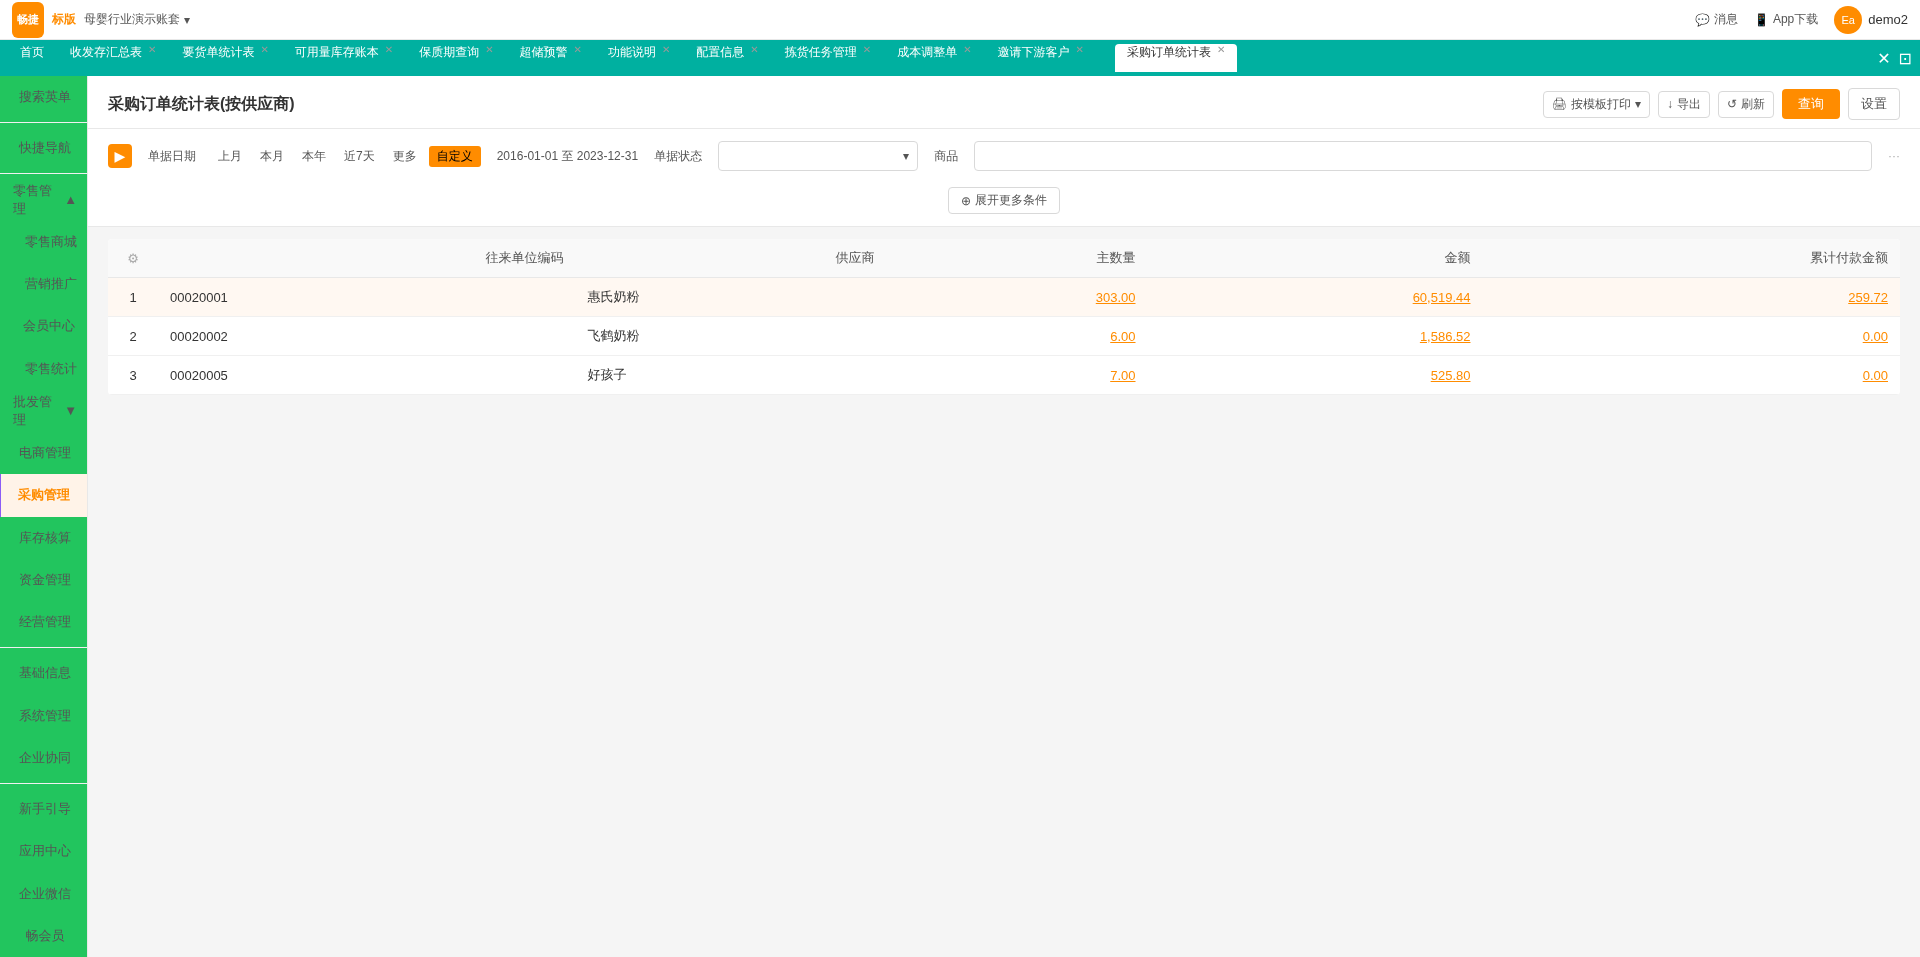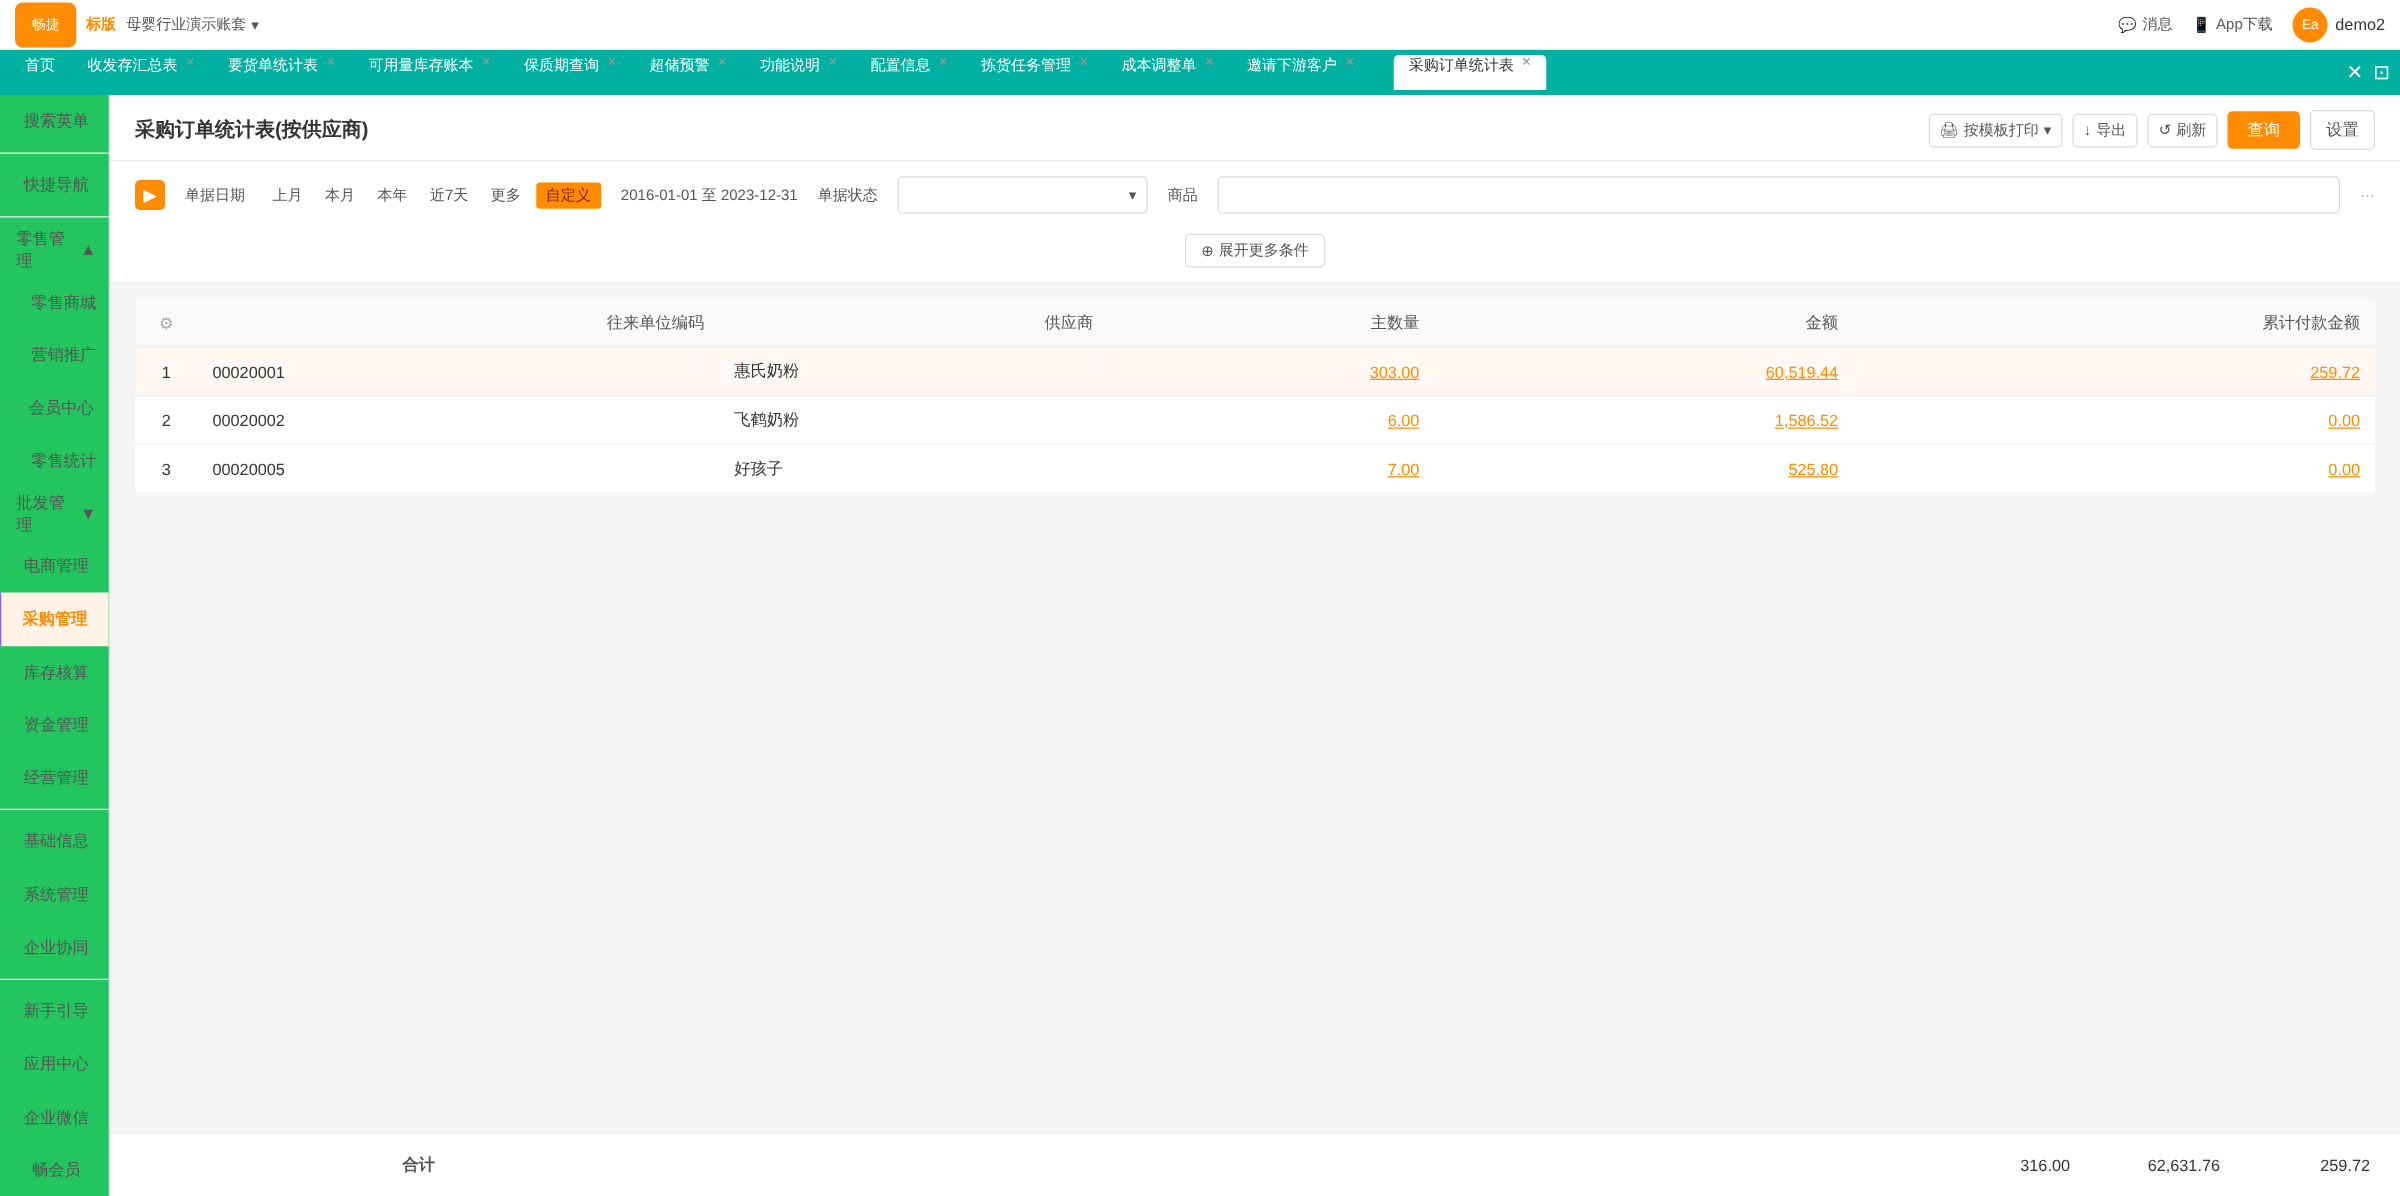--- a/index.html
+++ b/index.html
@@ -1,21 +1,21 @@
 <!DOCTYPE html>
 <html><head>
   <meta charset="utf-8">
   <style>
     * { box-sizing: border-box; margin: 0; padding: 0; }
     body { font-family: "Microsoft YaHei", "PingFang SC", sans-serif; font-size: 13px; background: #f5f5f5; display: flex; flex-direction: column; height: 957px; overflow: hidden; }
 
     
     #top-bar { height: 40px; background: #fff; display: flex; align-items: center; justify-content: space-between; padding: 0 12px; border-bottom: 1px solid #e8e8e8; }
     #top-bar-left { display: flex; align-items: center; gap: 8px; }
-    #logo { width: 49px; height: 36px; background: #ff8c00; border-radius: 6px; display: flex; align-items: center; justify-content: center; color: #fff; font-size: 11px; font-weight: normal; }
+    #logo { width: 32px; height: 36px; background: #ff8c00; border-radius: 6px; display: flex; align-items: center; justify-content: center; color: #fff; font-size: 11px; font-weight: bold; }
     #app-name { font-size: 12px; color: #ff8c00; font-weight: bold; }
     #workspace-selector { display: flex; align-items: center; gap: 4px; font-size: 12px; color: #555; cursor: pointer; }
     #top-bar-right { display: flex; align-items: center; gap: 16px; }
     .top-bar-action { display: flex; align-items: center; gap: 4px; font-size: 12px; color: #555; cursor: pointer; }
     #avatar { width: 28px; height: 28px; border-radius: 50%; background: #ff8c00; display: flex; align-items: center; justify-content: center; color: #fff; font-size: 12px; }
 
     
     #nav-tabs { height: 36px; background: #00b0a0; display: flex; align-items: center; padding: 0 8px; gap: 2px; overflow: hidden; }
     .nav-tab { height: 28px; padding: 0 12px; border-radius: 4px 4px 0 0; display: flex; align-items: flex-start; gap: 6px; font-size: 12px; color: #fff; cursor: pointer; white-space: nowrap; background: transparent; }
     .nav-tab.active { background: #fff; color: #333; border-radius: 4px 4px 0 0; margin-left: 17px; }
@@ -45,21 +45,21 @@
     .btn-primary { background: #ff8c00; color: #fff; border: none; border-radius: 4px; padding: 6px 16px; font-size: 13px; cursor: pointer; }
     .btn-secondary { background: #fff; color: #555; border: 1px solid #d9d9d9; border-radius: 4px; padding: 6px 12px; font-size: 13px; cursor: pointer; }
 
     
     #filter-area { background: #fff; padding: 12px 20px; border-bottom: 1px solid #e8e8e8; }
     #filter-row1 { display: flex; align-items: center; gap: 16px; flex-wrap: wrap; }
     .filter-toggle { width: 24px; height: 24px; background: #ff8c00; color: #fff; border-radius: 4px; display: flex; align-items: center; justify-content: center; cursor: pointer; font-size: 14px; }
     .filter-label { font-size: 12px; color: #555; white-space: nowrap; }
     .filter-date-group { display: flex; align-items: center; gap: 6px; }
     .date-quick-btn { font-size: 12px; color: #555; cursor: pointer; padding: 2px 6px; border-radius: 3px; }
-    .date-custom-btn { font-size: 12px; color: #7f1d1d; background: #ff8c00; padding: 2px 8px; border-radius: 3px; cursor: pointer; }
+    .date-custom-btn { font-size: 12px; color: #000000; background: #ff8c00; padding: 2px 8px; border-radius: 3px; cursor: pointer; }
     .date-range { font-size: 12px; color: #555; }
     .filter-select { height: 30px; border: 1px solid #d9d9d9; border-radius: 4px; padding: 0 8px; font-size: 12px; color: #555; background: #fff; cursor: pointer; min-width: 200px; display: flex; align-items: center; justify-content: space-between; }
     .filter-input { height: 30px; border: 1px solid #d9d9d9; border-radius: 4px; padding: 0 8px; font-size: 12px; flex: 1; min-width: 150px; }
     .filter-more-btn { display: flex; align-items: center; gap: 4px; font-size: 12px; color: #555; cursor: pointer; padding: 4px 12px; border: 1px solid #d9d9d9; border-radius: 4px; background: #fff; margin: 8px auto 0; width: fit-content; }
     .filter-ellipsis { color: #aaa; font-size: 12px; cursor: pointer; }
 
     
     #table-area { flex: 1; overflow-y: auto; padding: 12px 20px; }
     .data-table { width: 100%; border-collapse: collapse; background: #fff; border-radius: 4px; overflow: hidden; }
     .data-table th { background: #f9f9f9; color: #555; font-weight: normal; padding: 10px 12px; text-align: right; border-bottom: 1px solid #e8e8e8; font-size: 13px; }
@@ -347,29 +347,15 @@
       <td>00020005</td>
       <td>好孩子</td>
       <td class="num-col"><span class="link-val">7.00</span></td>
       <td class="num-col"><span class="link-val">525.80</span></td>
       <td class="num-col"><span class="link-val">0.00</span></td>
     </tr>
           </tbody>
       </table>
     </div>
 
-    <div id="table-footer">
-      <table class="footer-table">
-        <tbody>
-            <tr>
-          <td style="width:50px;"></td>
-          <td style="width:160px;"></td>
-          <td class="footer-label">合计</td>
-          <td class="footer-val" style="width:120px;">316.00</td>
-          <td class="footer-val" style="width:120px;">62,631.76</td>
-          <td class="footer-val" style="width:120px;">259.72</td>
-        </tr>
-      </tbody>
-        </table>
-    </div>
 
   </div>
 </div>
 
 </body></html>

